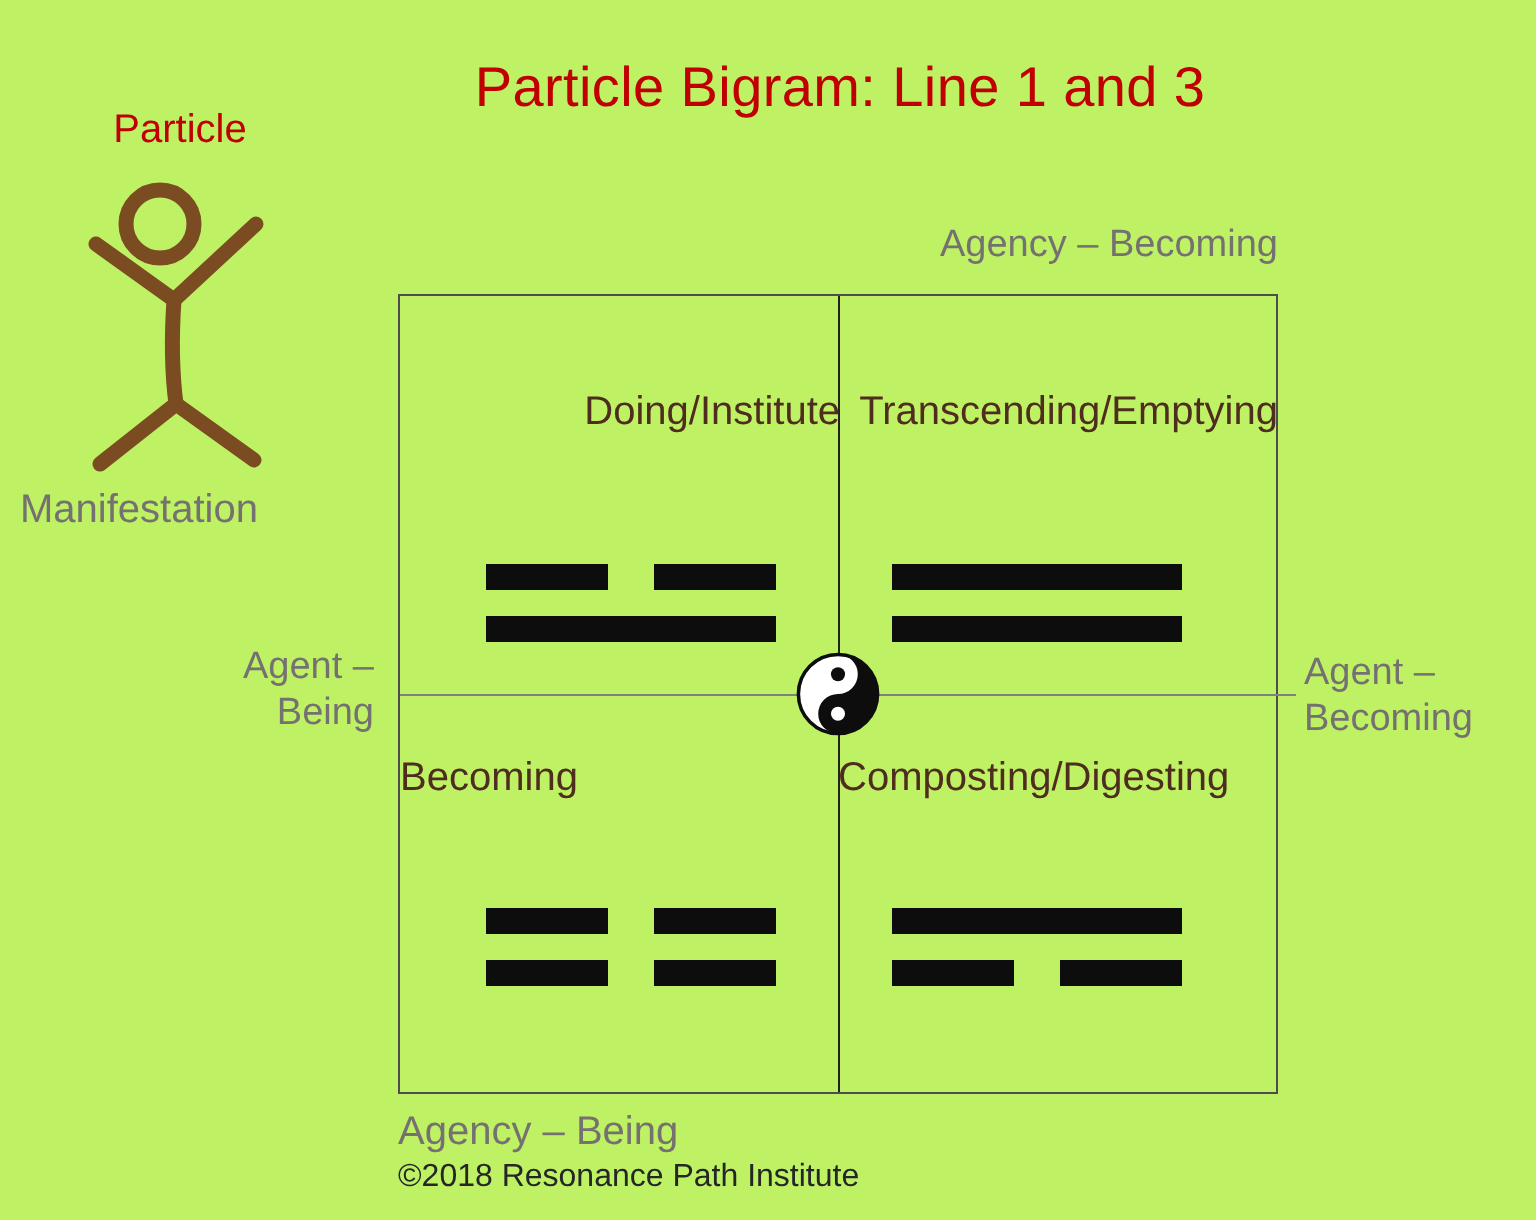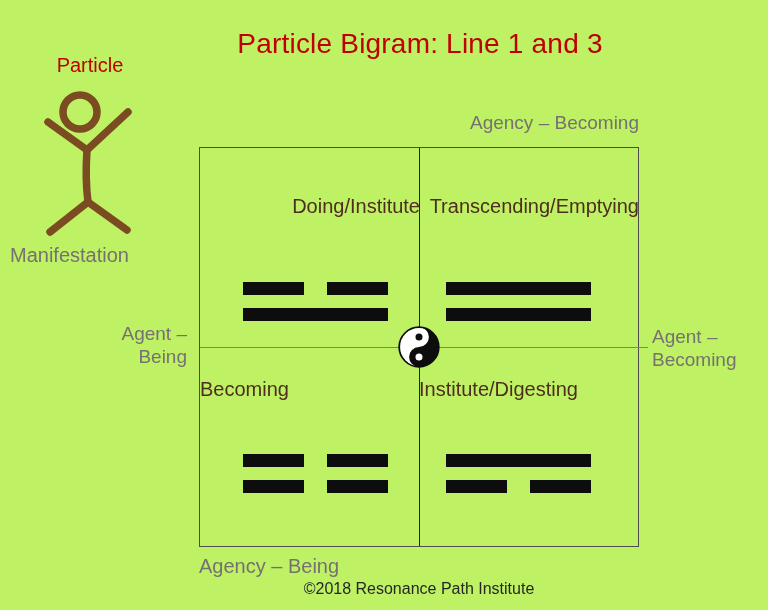--- a/index.html
+++ b/index.html
@@ -44,21 +44,21 @@
   .bigram{position:absolute;width:145px;}
   .bigram.tl{left:43px;top:134px;}
   .bigram.tr{left:246px;top:134px;}
   .bigram.bl{left:43px;top:306px;}
   .bigram.br{left:246px;top:306px;}
   .bigram-row{height:13px;margin-bottom:13px;display:flex;justify-content:space-between;}
   .bigram-row .seg{display:block;height:13px;width:61px;background:#0d0d0d;}
   .bigram-row .seg.full{width:145px;}
   .yinyang{position:absolute;left:197px;top:177px;}
   .copyright{
-    position:absolute;left:199px;top:580px;width:440px;text-align:center;
+    position:absolute;left:199px;top:580px;width:440px;
     font-size:16px;color:#262626;
   }
 </style>
 </head>
 <body>
 
 <div class="canvas">
 
   <div class="title">Particle Bigram: Line 1 and 3</div>
 
@@ -86,21 +86,21 @@
       <span class="lbl-line"></span>
     </div>
     <div class="q-label tr">
       <span class="lbl-line">Transcending/</span>
       <span class="lbl-line">Emptying</span>
     </div>
     <div class="q-label bl">
       <span class="lbl-line">Becoming</span>
     </div>
     <div class="q-label br">
-      <span class="lbl-line">Institute/</span>
+      <span class="lbl-line">Composting/</span>
       <span class="lbl-line">Digesting</span>
     </div>
 
     <div class="bigram tl">
         <div class="bigram-row">
           <span class="seg"></span>
           <span class="seg"></span>
         </div>
         <div class="bigram-row">
           <span class="seg full"></span>

